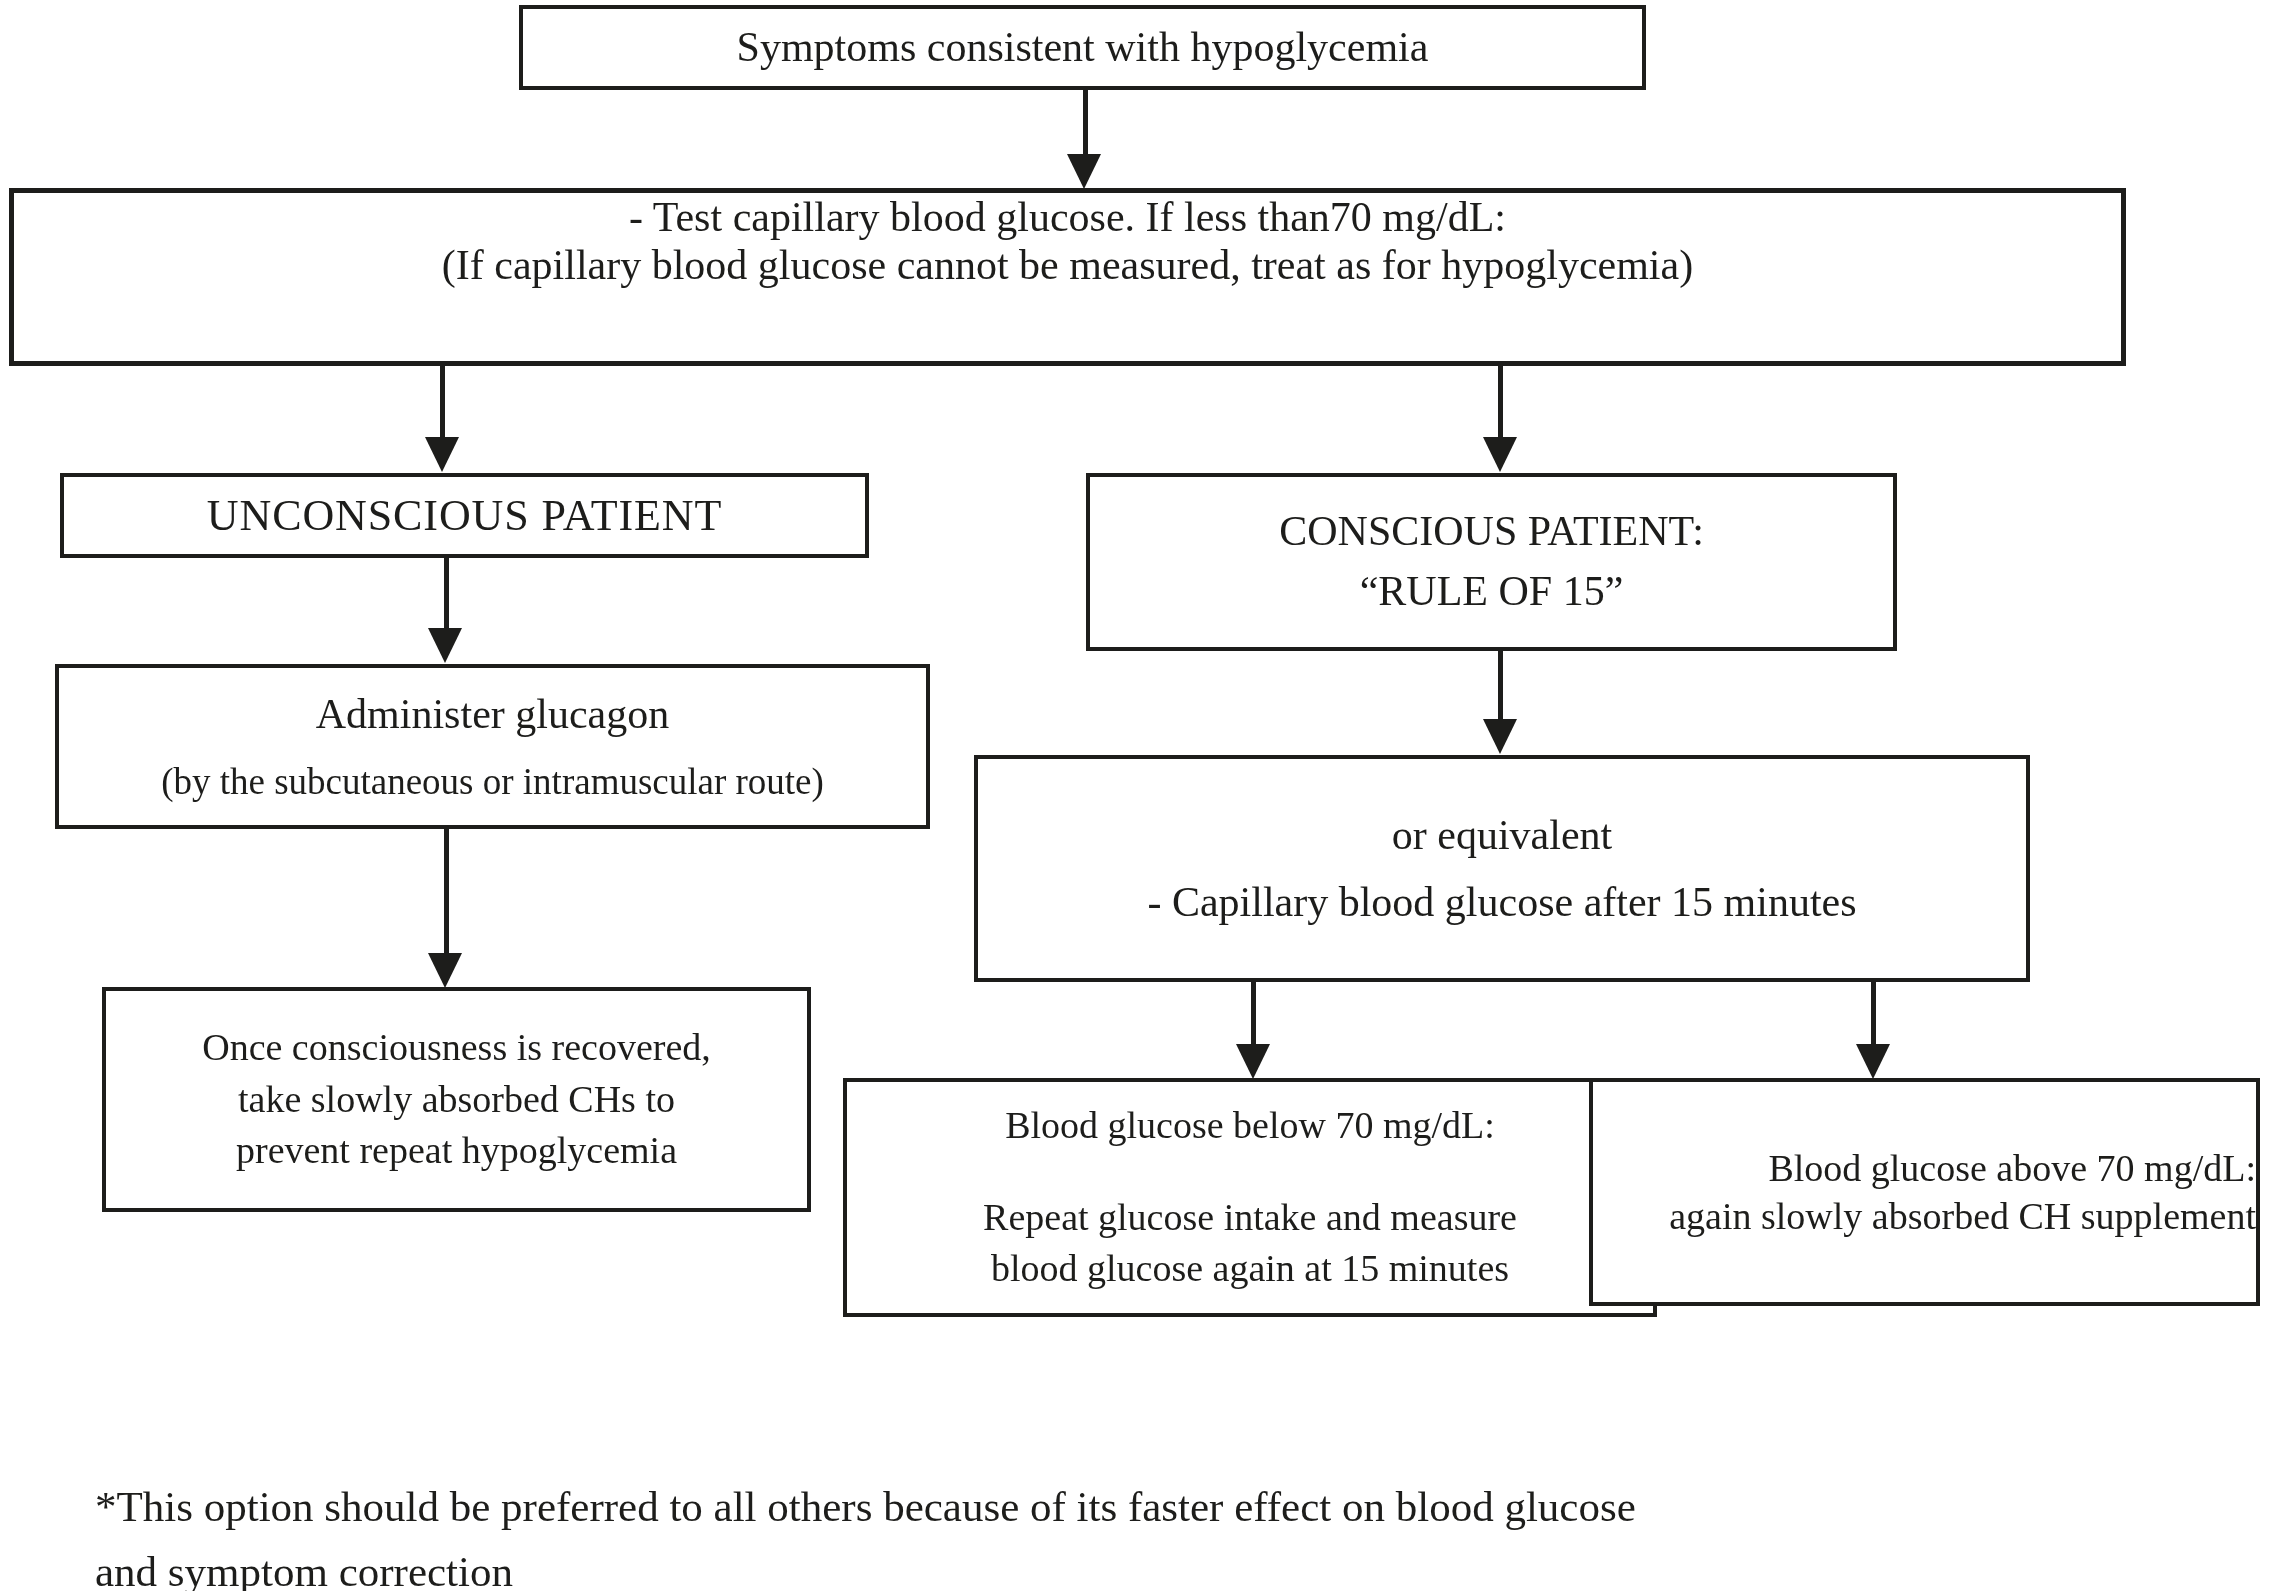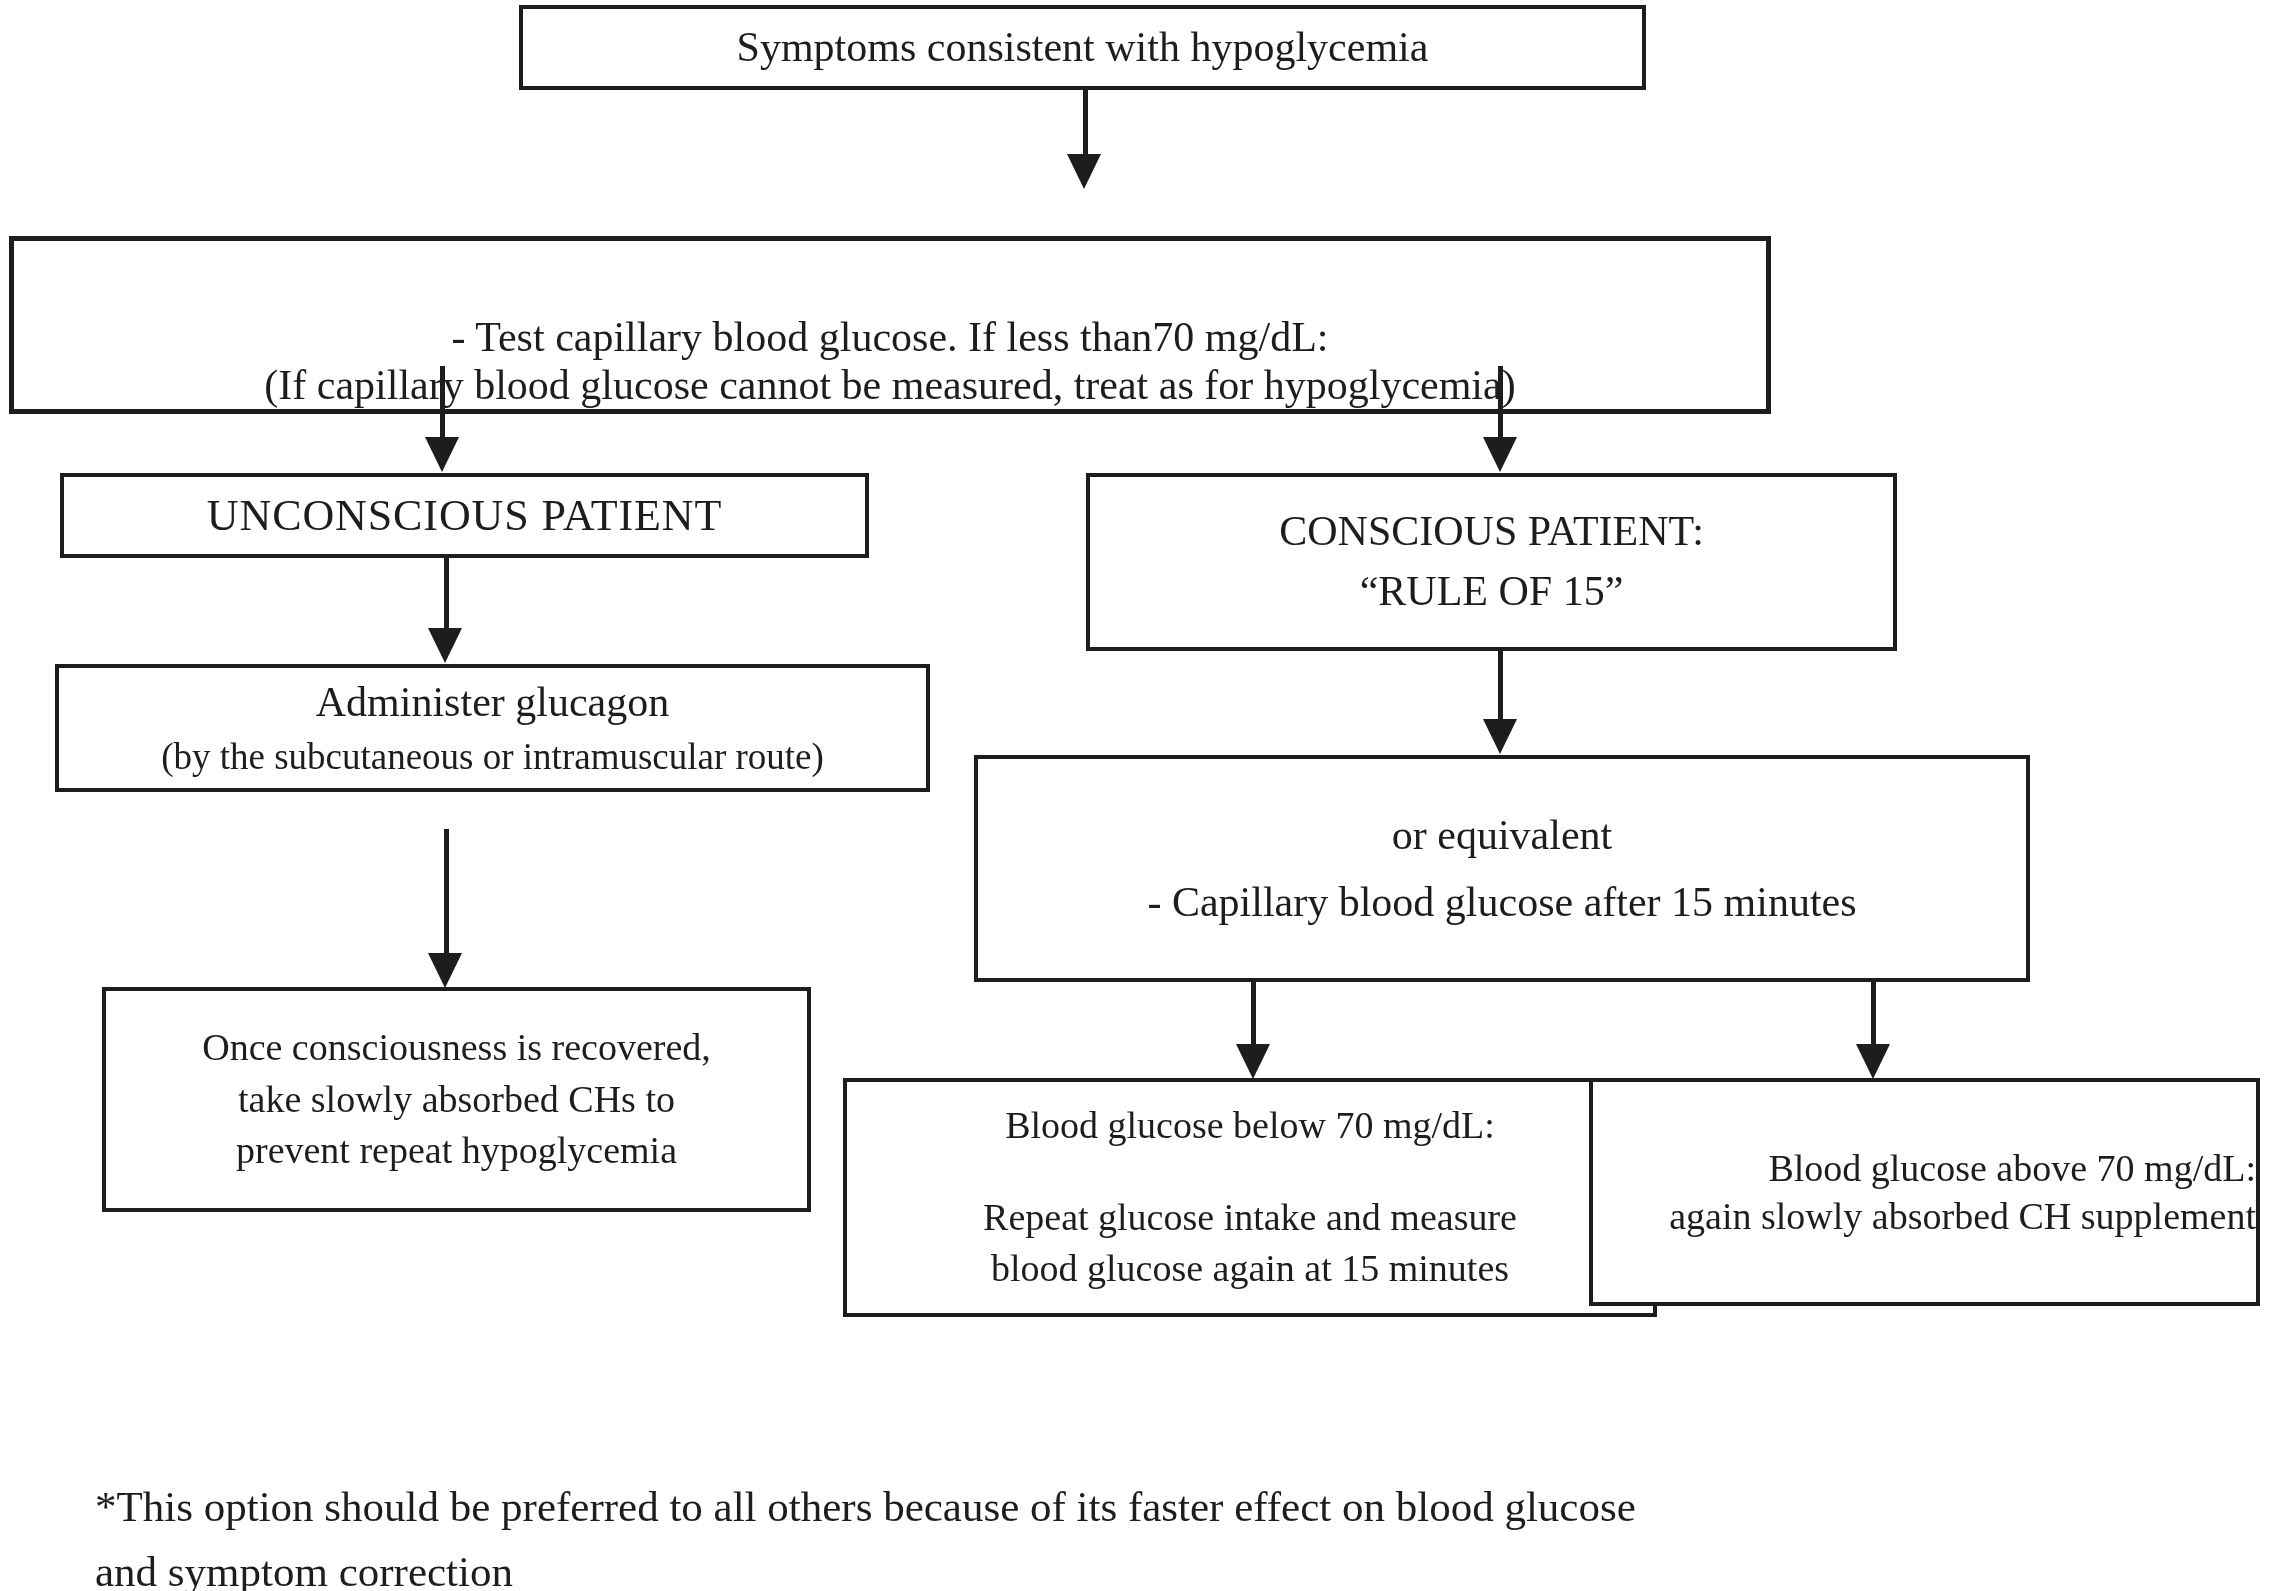--- a/index.html
+++ b/index.html
@@ -11,25 +11,25 @@
   .node{
     position:absolute; box-sizing:border-box; background:var(--paper);
     border:4.5px solid var(--ink);
     display:flex; flex-direction:column; align-items:center; justify-content:center;
     text-align:center;
   }
   .ln{ white-space:nowrap; }
 
   
   .nd-symptoms { left:519px;  top:4.5px;    width:1127px; height:85px;  font-size:42px; }
-  .nd-test     { left:9px;   top:188px;  width:1762px; height:178px; font-size:42px;
-                 border-width:5.5px; justify-content:flex-end;margin-top:48px; }
+  .nd-test     { left:9px;   top:188px;  width:2117px; height:178px; font-size:42px;
+                 border-width:5.5px; justify-content:flex-start; }
   .nd-unconscious{ left:60px; top:473px;  width:809px;  height:85px;  font-size:44px; letter-spacing:0.9px; }
   .nd-conscious{ left:1086px; top:473px;  width:811px;  height:178px; font-size:42px; line-height:1.42; }
-  .nd-glucagon { left:55px;   top:664px;  width:875px;  height:128px; justify-content:space-evenly; }
+  .nd-glucagon { left:55px;   top:664px;  width:875px;  height:165px; justify-content:space-evenly; }
   .nd-glucagon .l1{ font-size:42px; }
   .nd-glucagon .l2{ font-size:37px; }
   .nd-rule15   { left:974px; top:755px;  width:1056px; height:227px; font-size:42px; line-height:1.58; }
   .nd-recovered{ left:102px;  top:987px; width:709px;  height:225px; font-size:38px; line-height:1.36; }
   .nd-below70  { left:843px;  top:1078px; width:814px;  height:239px; font-size:38px; line-height:1.36; }
   .nd-below70 .gap-after{ margin-bottom:40px; }
   .nd-above70  { left:1589px; top:1078px; width:671px;  height:228px; font-size:38px; line-height:1.27;align-items:flex-end; }
 
   .footnote{
     position:absolute; left:95px; top:1475px; width:2118px;

